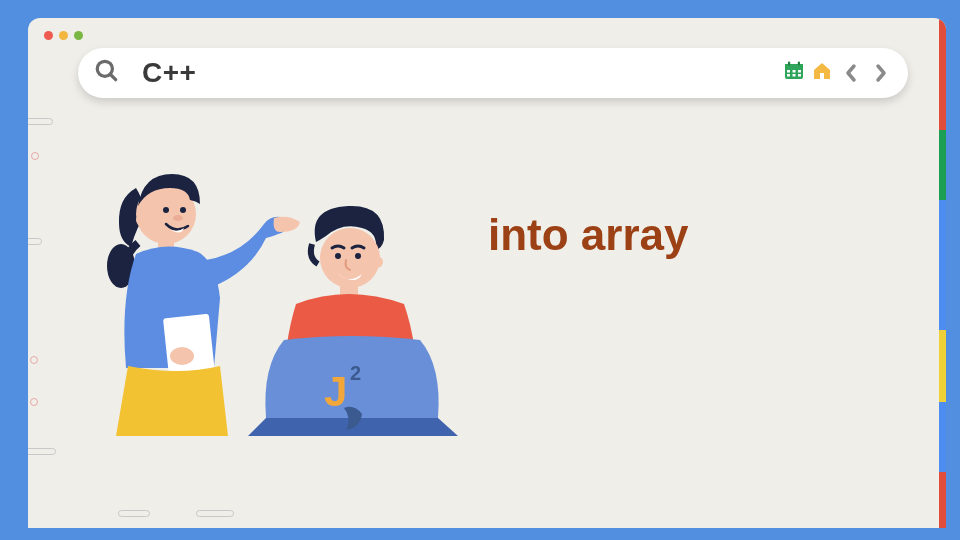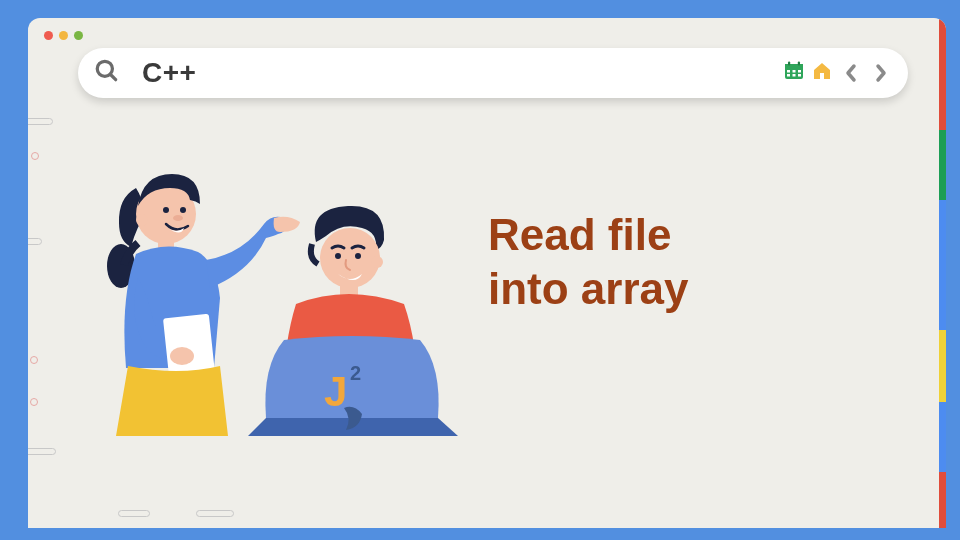--- a/index.html
+++ b/index.html
@@ -168,21 +168,20 @@
   <div class="pill" style="left:168px; top:492px; width:38px;"></div>
 
   <div class="stripe s1"></div>
   <div class="stripe s2"></div>
   <div class="stripe s3"></div>
   <div class="stripe s4"></div>
   <div class="stripe s5"></div>
   <div class="stripe s6"></div>
 
   <div class="headline">
-    <div>Read file</div>
     <div>into array</div>
   </div>
 
   <div class="illustration">
     <svg viewBox="0 0 370 310" width="370" height="310">
 
       <path d="M48 40 q-18 10 -17 35 q0 18 12 24 q6 -22 15 -32 q-4 -18 -10 -27 Z" fill="#1b2340"></path>
       <ellipse cx="33" cy="118" rx="14" ry="22" fill="#1b2340"></ellipse>
       <path d="M50 95 q-10 8 -14 22" stroke="#1b2340" stroke-width="8" fill="none"></path>
 

